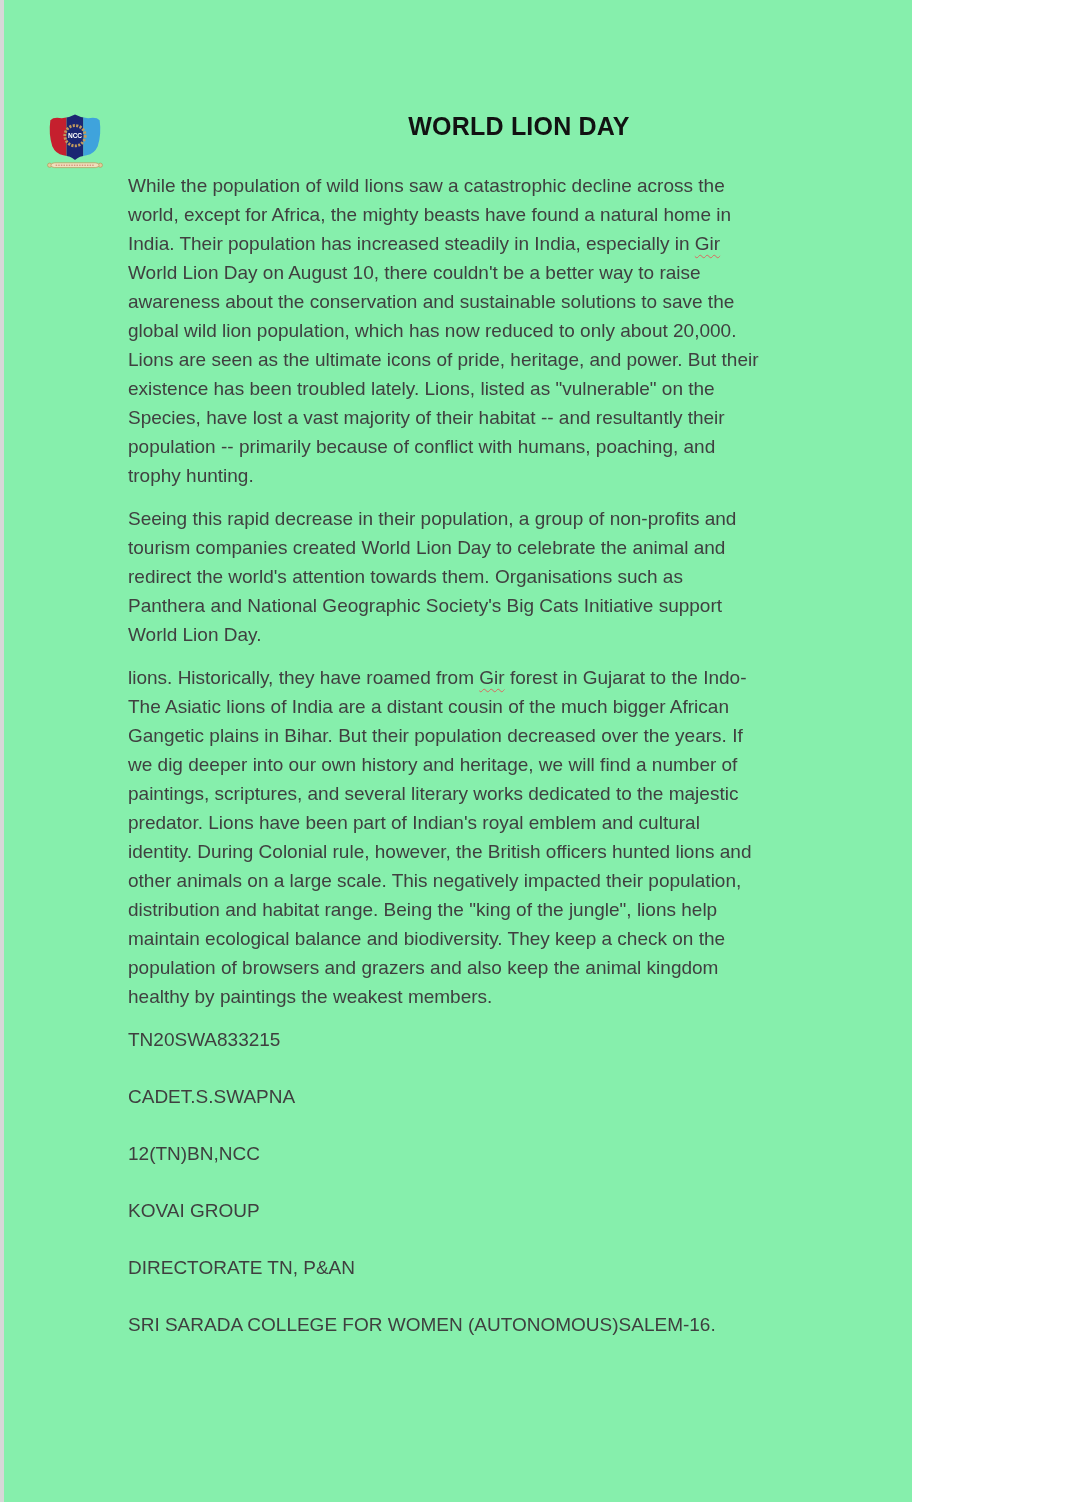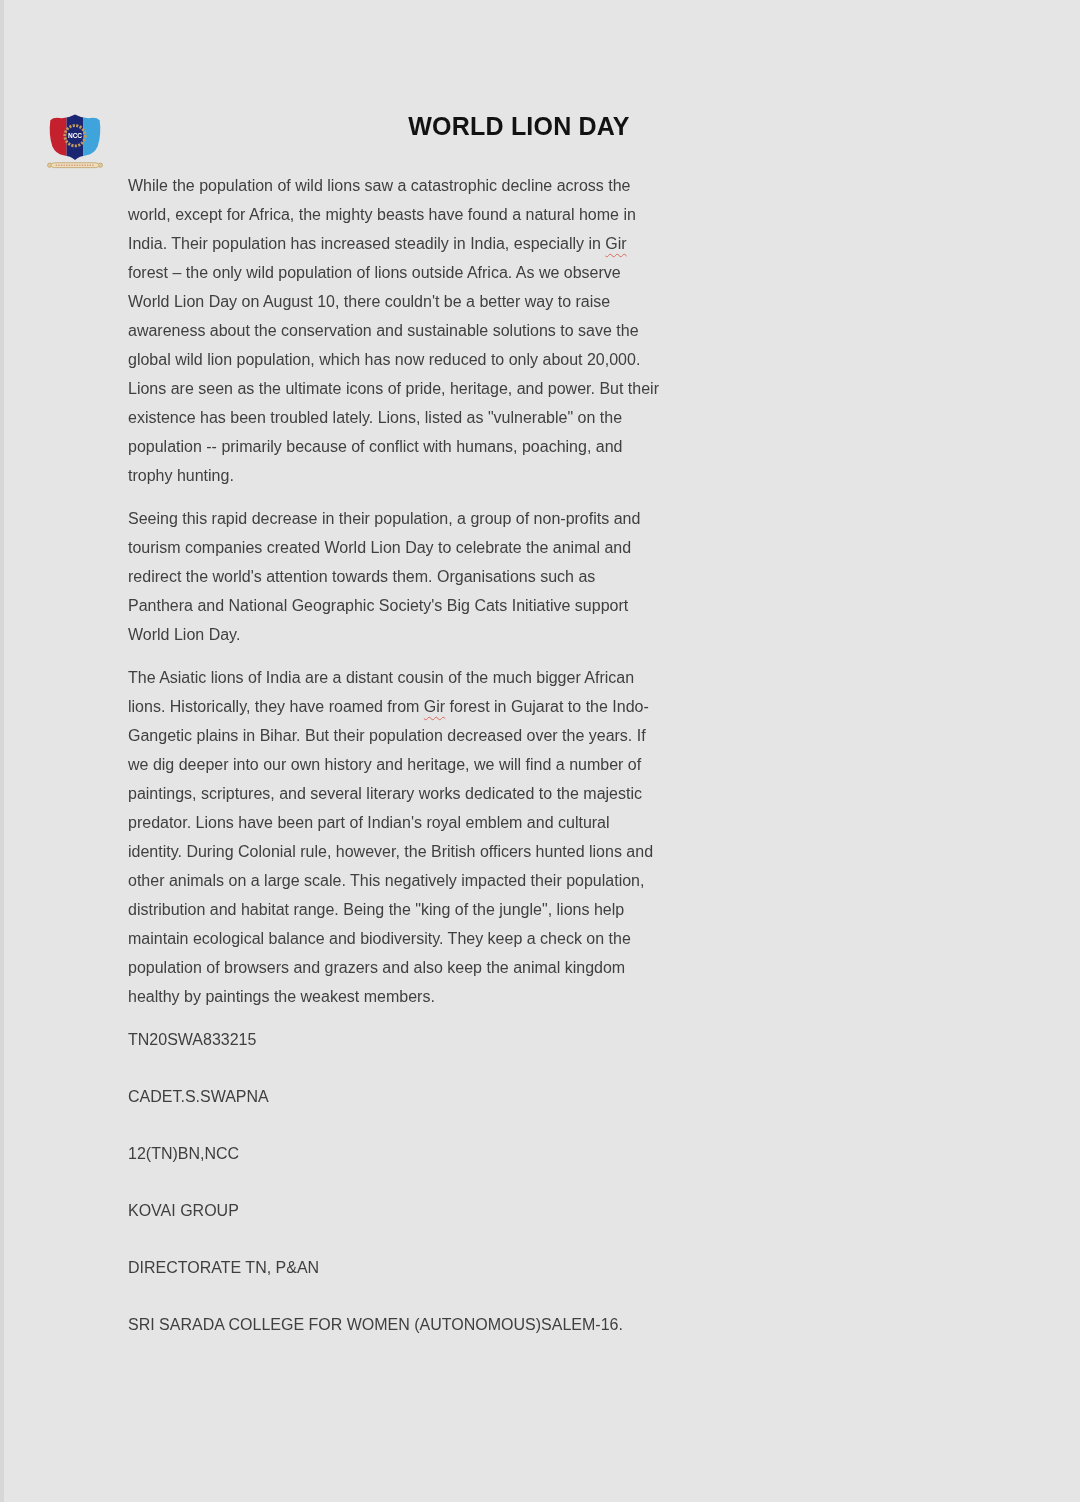--- a/index.html
+++ b/index.html
@@ -1,28 +1,28 @@
 <!DOCTYPE html>
 <html style="--misspell-color: #d96a5f;"><head>
 <meta charset="utf-8">
 <style>
   html,body{margin:0;padding:0;background:#ffffff;}
   .page{
-    position:relative;width:1080px;height:1502px;background:#e5e5e5;overflow:hidden;
+    position:relative;width:912px;height:1502px;background:#86efac;overflow:hidden;
     font-family:"Liberation Sans",sans-serif;
   }
   .edge-strip{position:absolute;left:0;top:0;width:4px;height:1502px;background:#d7d7d7;}
   .logo{position:absolute;left:46px;top:112px;width:58px;height:60px;}
   .title{
     position:absolute;left:111px;top:112px;width:816px;margin:0;
     text-align:center;font-size:25px;font-weight:bold;color:#121212;letter-spacing:.2px;
   }
   .doc-body{
     position:absolute;left:128px;top:171px;width:840px;
-    color:#404040;font-size:16px;line-height:29px;
+    color:#404040;font-size:19px;line-height:29px;
   }
   .para{margin:0 0 14px 0;}
   .line{white-space:nowrap;height:29px;}
   .misspell{
     text-decoration-line:underline;
     text-decoration-style:wavy;
     text-decoration-color:var(--misspell-color,#d96a5f);
     text-decoration-thickness:1px;
     text-underline-offset:4px;
   }
@@ -60,39 +60,39 @@
   </div>
 
   <h1 class="title">WORLD LION DAY</h1>
 
   <div class="doc-body">
     <div>
         <div class="para">
           <div class="line">While the population of wild lions saw a catastrophic decline across the</div>
           <div class="line">world, except for Africa, the mighty beasts have found a natural home in</div>
           <div class="line">India. Their population has increased steadily in India, especially in <span class="misspell">Gir</span></div>
-          <div class="line">forest – the only wild population of lions outside Africa. As we observe</div>
           <div class="line">World Lion Day on August 10, there couldn't be a better way to raise</div>
           <div class="line">awareness about the conservation and sustainable solutions to save the</div>
           <div class="line">global wild lion population, which has now reduced to only about 20,000.</div>
           <div class="line">Lions are seen as the ultimate icons of pride, heritage, and power. But their</div>
           <div class="line">existence has been troubled lately. Lions, listed as "vulnerable" on the</div>
+          <div class="line">Species, have lost a vast majority of their habitat -- and resultantly their</div>
           <div class="line">population -- primarily because of conflict with humans, poaching, and</div>
           <div class="line">trophy hunting.</div>
         </div>
         <div class="para">
           <div class="line">Seeing this rapid decrease in their population, a group of non-profits and</div>
           <div class="line">tourism companies created World Lion Day to celebrate the animal and</div>
           <div class="line">redirect the world's attention towards them. Organisations such as</div>
           <div class="line">Panthera and National Geographic Society's Big Cats Initiative support</div>
           <div class="line">World Lion Day.</div>
         </div>
         <div class="para">
+          <div class="line">lions. Historically, they have roamed from <span class="misspell">Gir</span> forest in Gujarat to the Indo-</div>
           <div class="line">The Asiatic lions of India are a distant cousin of the much bigger African</div>
-          <div class="line">lions. Historically, they have roamed from <span class="misspell">Gir</span> forest in Gujarat to the Indo-</div>
           <div class="line">Gangetic plains in Bihar. But their population decreased over the years. If</div>
           <div class="line">we dig deeper into our own history and heritage, we will find a number of</div>
           <div class="line">paintings, scriptures, and several literary works dedicated to the majestic</div>
           <div class="line">predator. Lions have been part of Indian's royal emblem and cultural</div>
           <div class="line">identity. During Colonial rule, however, the British officers hunted lions and</div>
           <div class="line">other animals on a large scale. This negatively impacted their population,</div>
           <div class="line">distribution and habitat range. Being the "king of the jungle", lions help</div>
           <div class="line">maintain ecological balance and biodiversity. They keep a check on the</div>
           <div class="line">population of browsers and grazers and also keep the animal kingdom</div>
           <div class="line">healthy by paintings the weakest members.</div>

